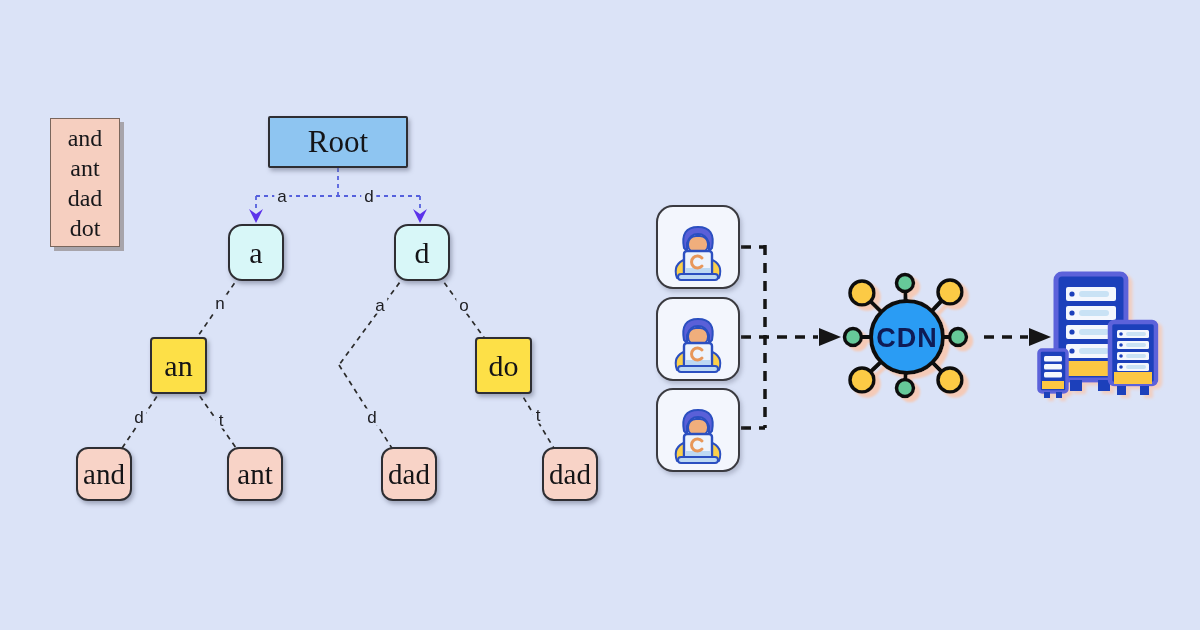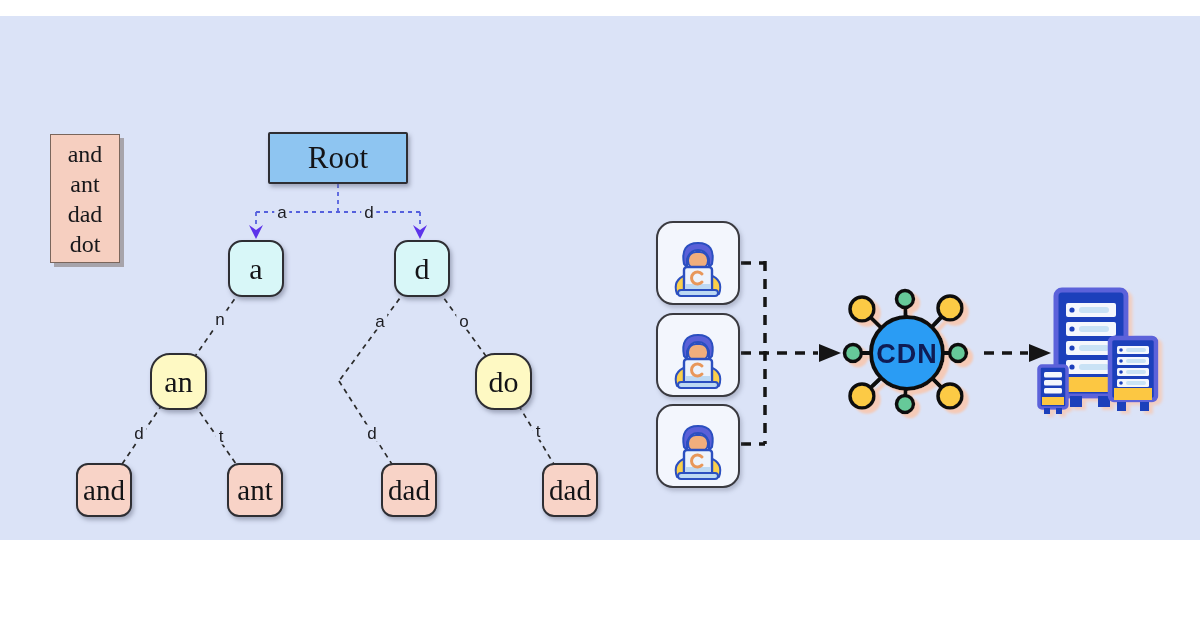--- a/index.html
+++ b/index.html
@@ -1,20 +1,19 @@
 <!DOCTYPE html>
 <html><head>
 <meta charset="utf-8">
 <style>
   html,body{margin:0;padding:0;}
   .canvas{
-    position:relative;width:1200px;height:524px;
+    position:relative;width:1200px;height:630px;
     background:#dbe3f7;overflow:hidden;
     font-family:"Liberation Sans",sans-serif;
-    margin-top:16px;
   }
   .edges-svg{position:absolute;left:0;top:0;z-index:1;}
 
   
   .wordlist{
     position:absolute;left:50px;top:118px;width:68px;height:127px;
     background:#f6cfc0;border:1px solid #7a665c;
     box-shadow:4px 4px 0 rgba(140,130,130,.65);
     z-index:2;display:flex;flex-direction:column;justify-content:center;
     text-align:center;font-family:"Liberation Serif",serif;
@@ -25,21 +24,21 @@
   .node{
     position:absolute;z-index:2;
     display:flex;align-items:center;justify-content:center;
     border:2px solid #2e2e33;
     font-family:"Liberation Serif",serif;color:#141417;
     box-shadow:2px 3px 4px rgba(100,105,130,.5);
     box-sizing:border-box;
   }
   .node-root{left:268px;top:116px;width:140px;height:52px;border-radius:2px;background:#8ec5f1;font-size:31px;}
   .node-char{width:56px;height:57px;border-radius:14px;background:#d8f7f8;font-size:30px;}
-  .node-prefix{width:57px;height:57px;border-radius:20px;background:#fef9c3;font-size:30px;}
+  .node-prefix{width:57px;height:57px;border-radius:4px;background:#fde047;font-size:30px;}
   .node-word{width:56px;height:54px;border-radius:12px;background:#f8d3c7;font-size:29px;}
 
   
   .edge-label{
     position:absolute;z-index:3;transform:translate(-50%,-50%);
     background:#dbe3f7;padding:0 3px;
     font-size:17px;color:#1c1c20;line-height:17px;
   }
 
   

